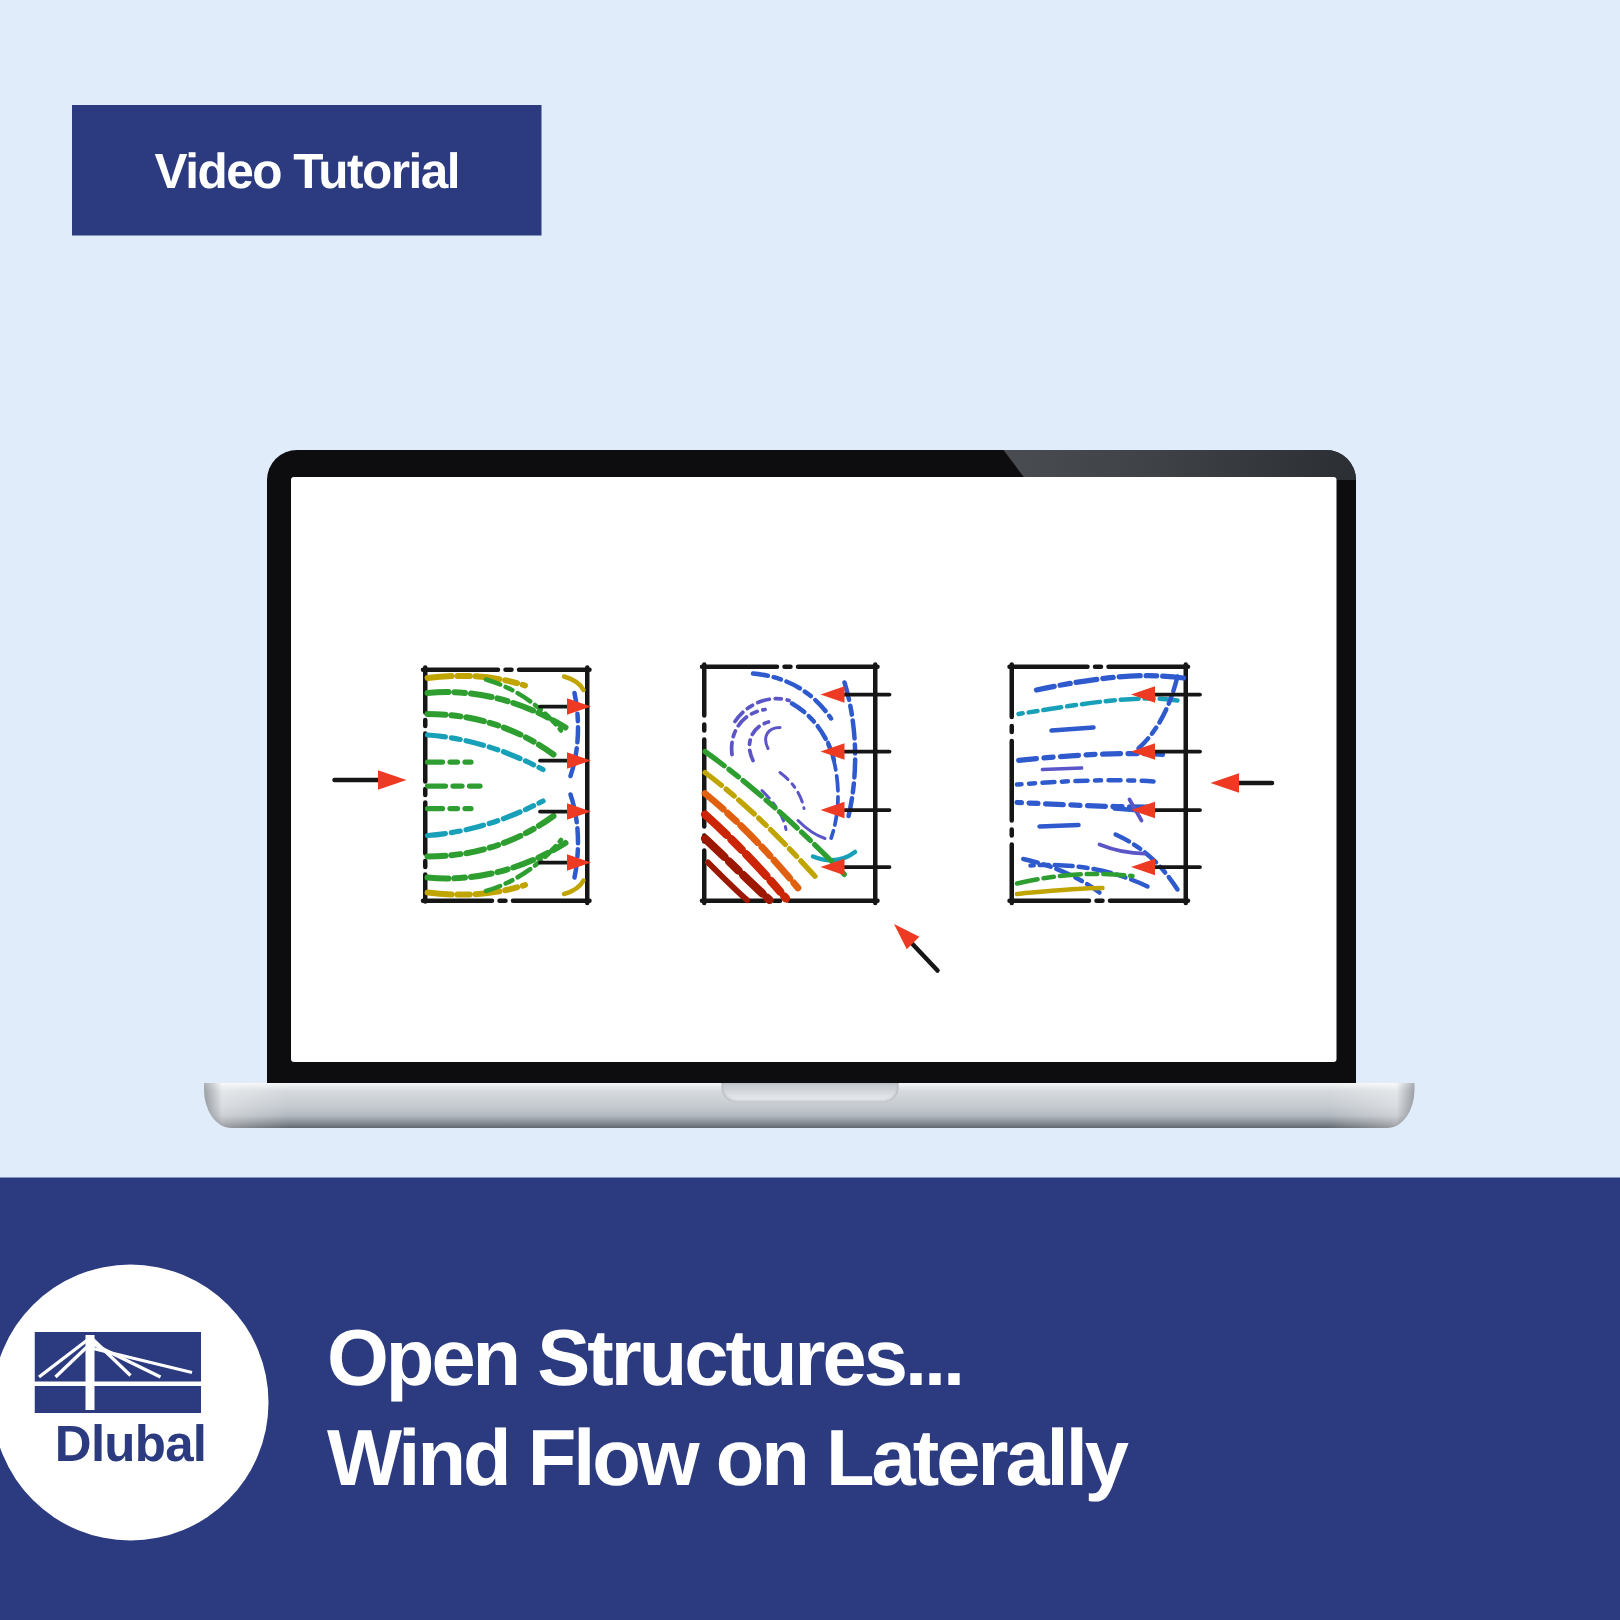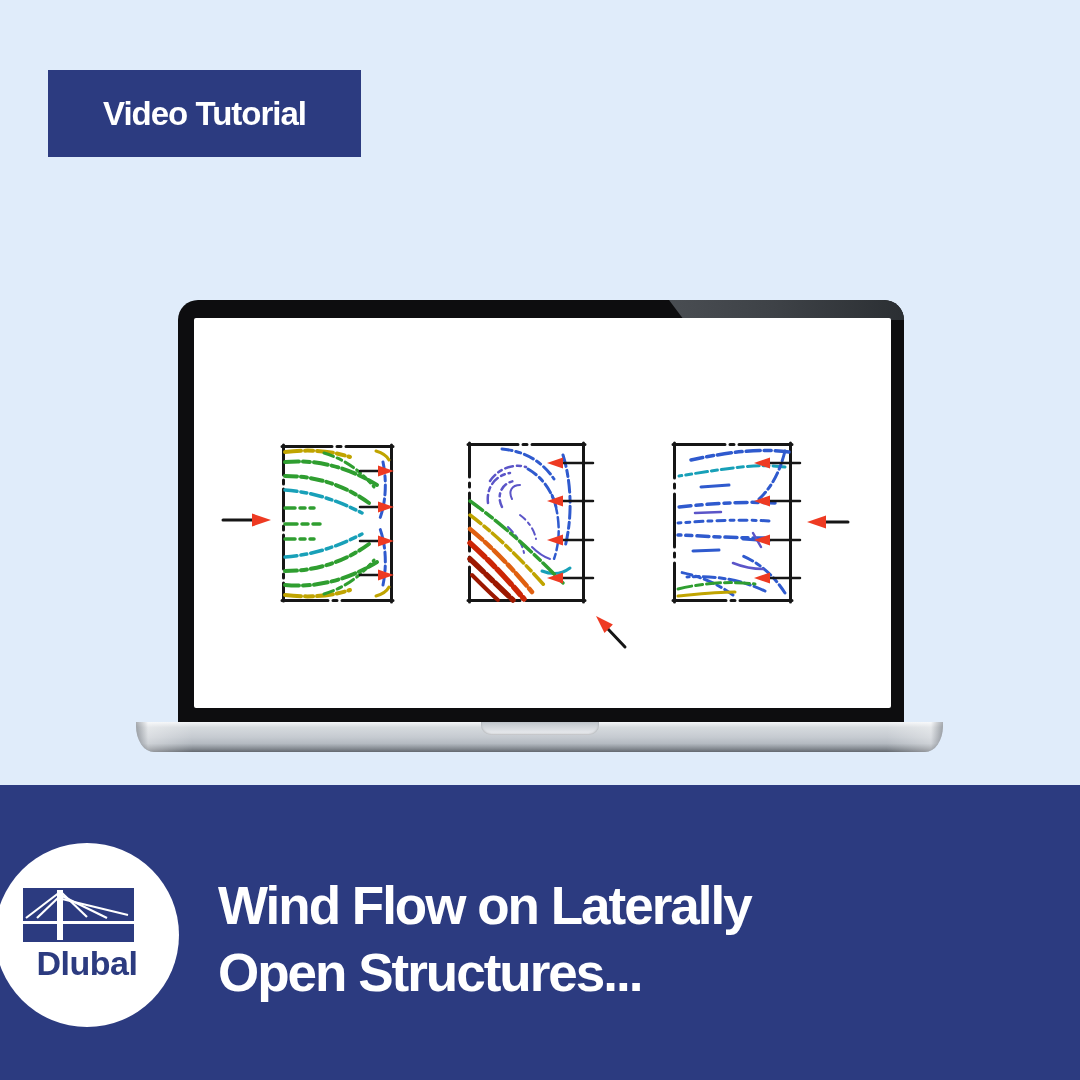--- a/index.html
+++ b/index.html
@@ -203,18 +203,18 @@
           <line x1="37" y1="8" x2="14" y2="30"></line>
           <line x1="39" y1="5" x2="64" y2="29"></line>
           <line x1="39" y1="8" x2="84" y2="30"></line>
           <line x1="39" y1="11" x2="105" y2="27"></line>
         </g>
         <rect x="34" y="2" width="6" height="50" fill="#ffffff"></rect>
       </svg>
       <div class="logo-text">Dlubal</div>
     </div>
     <div class="title">
+      <div>Open Structures...</div>
       <div>Wind Flow on Laterally</div>
-      <div>Open Structures...</div>
     </div>
   </div>
 
 </div>
 
 </body></html>

